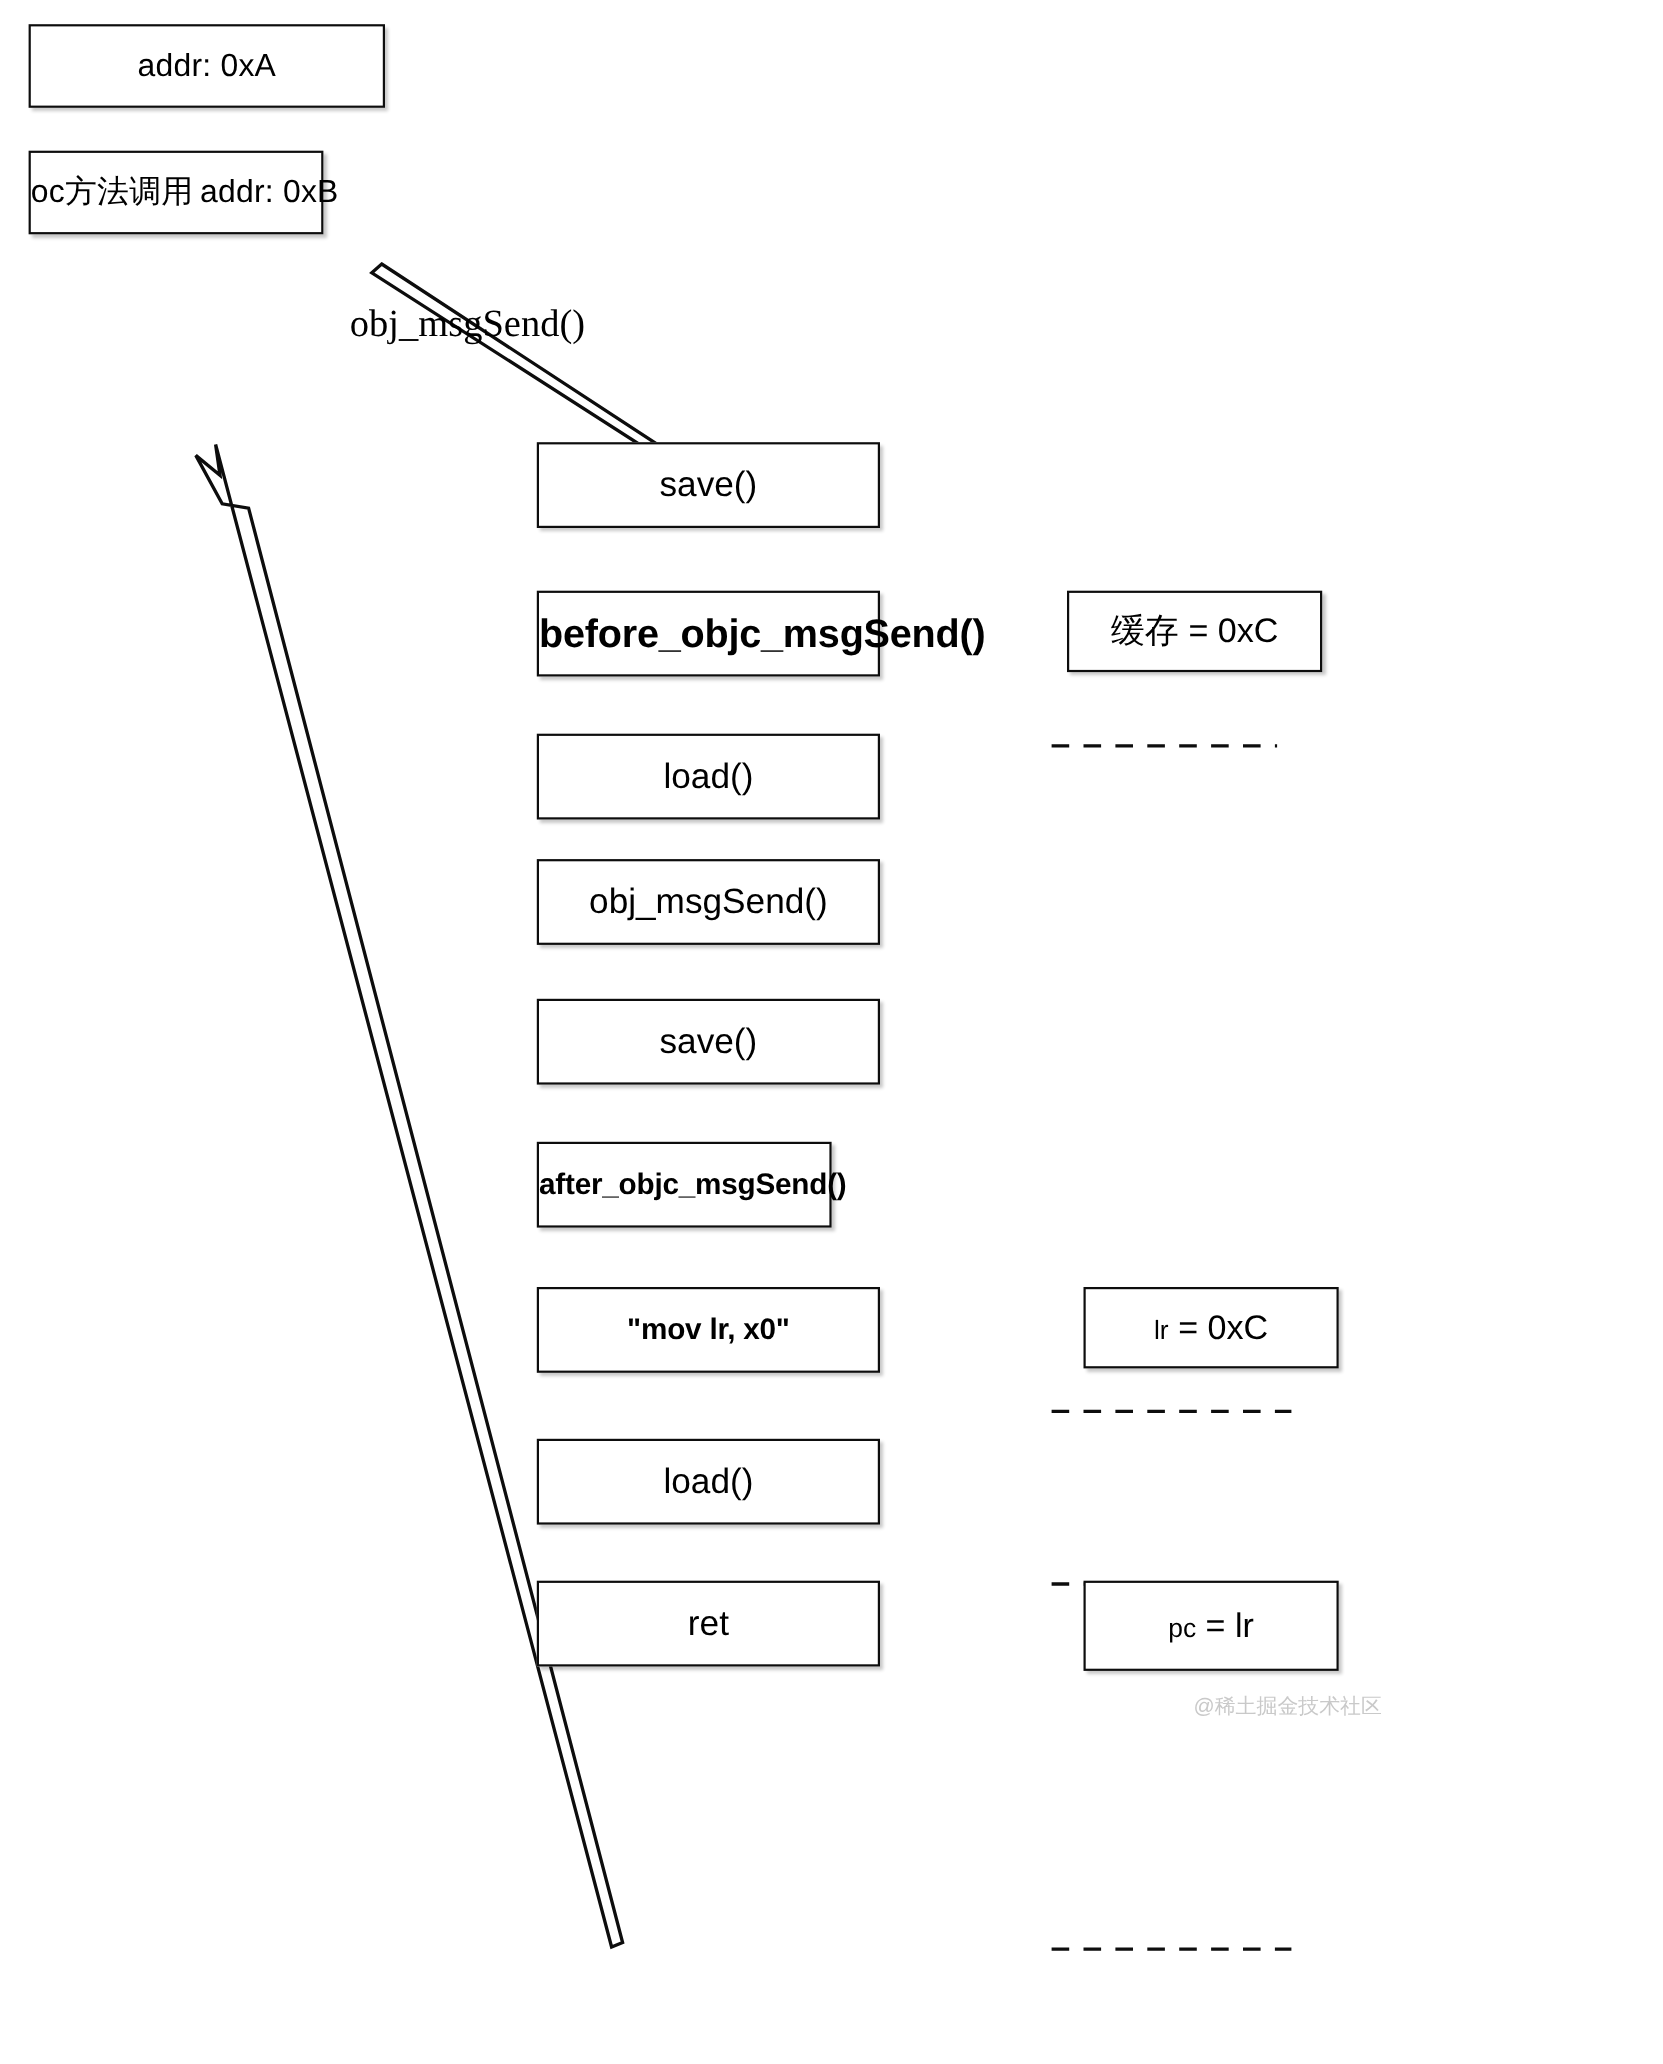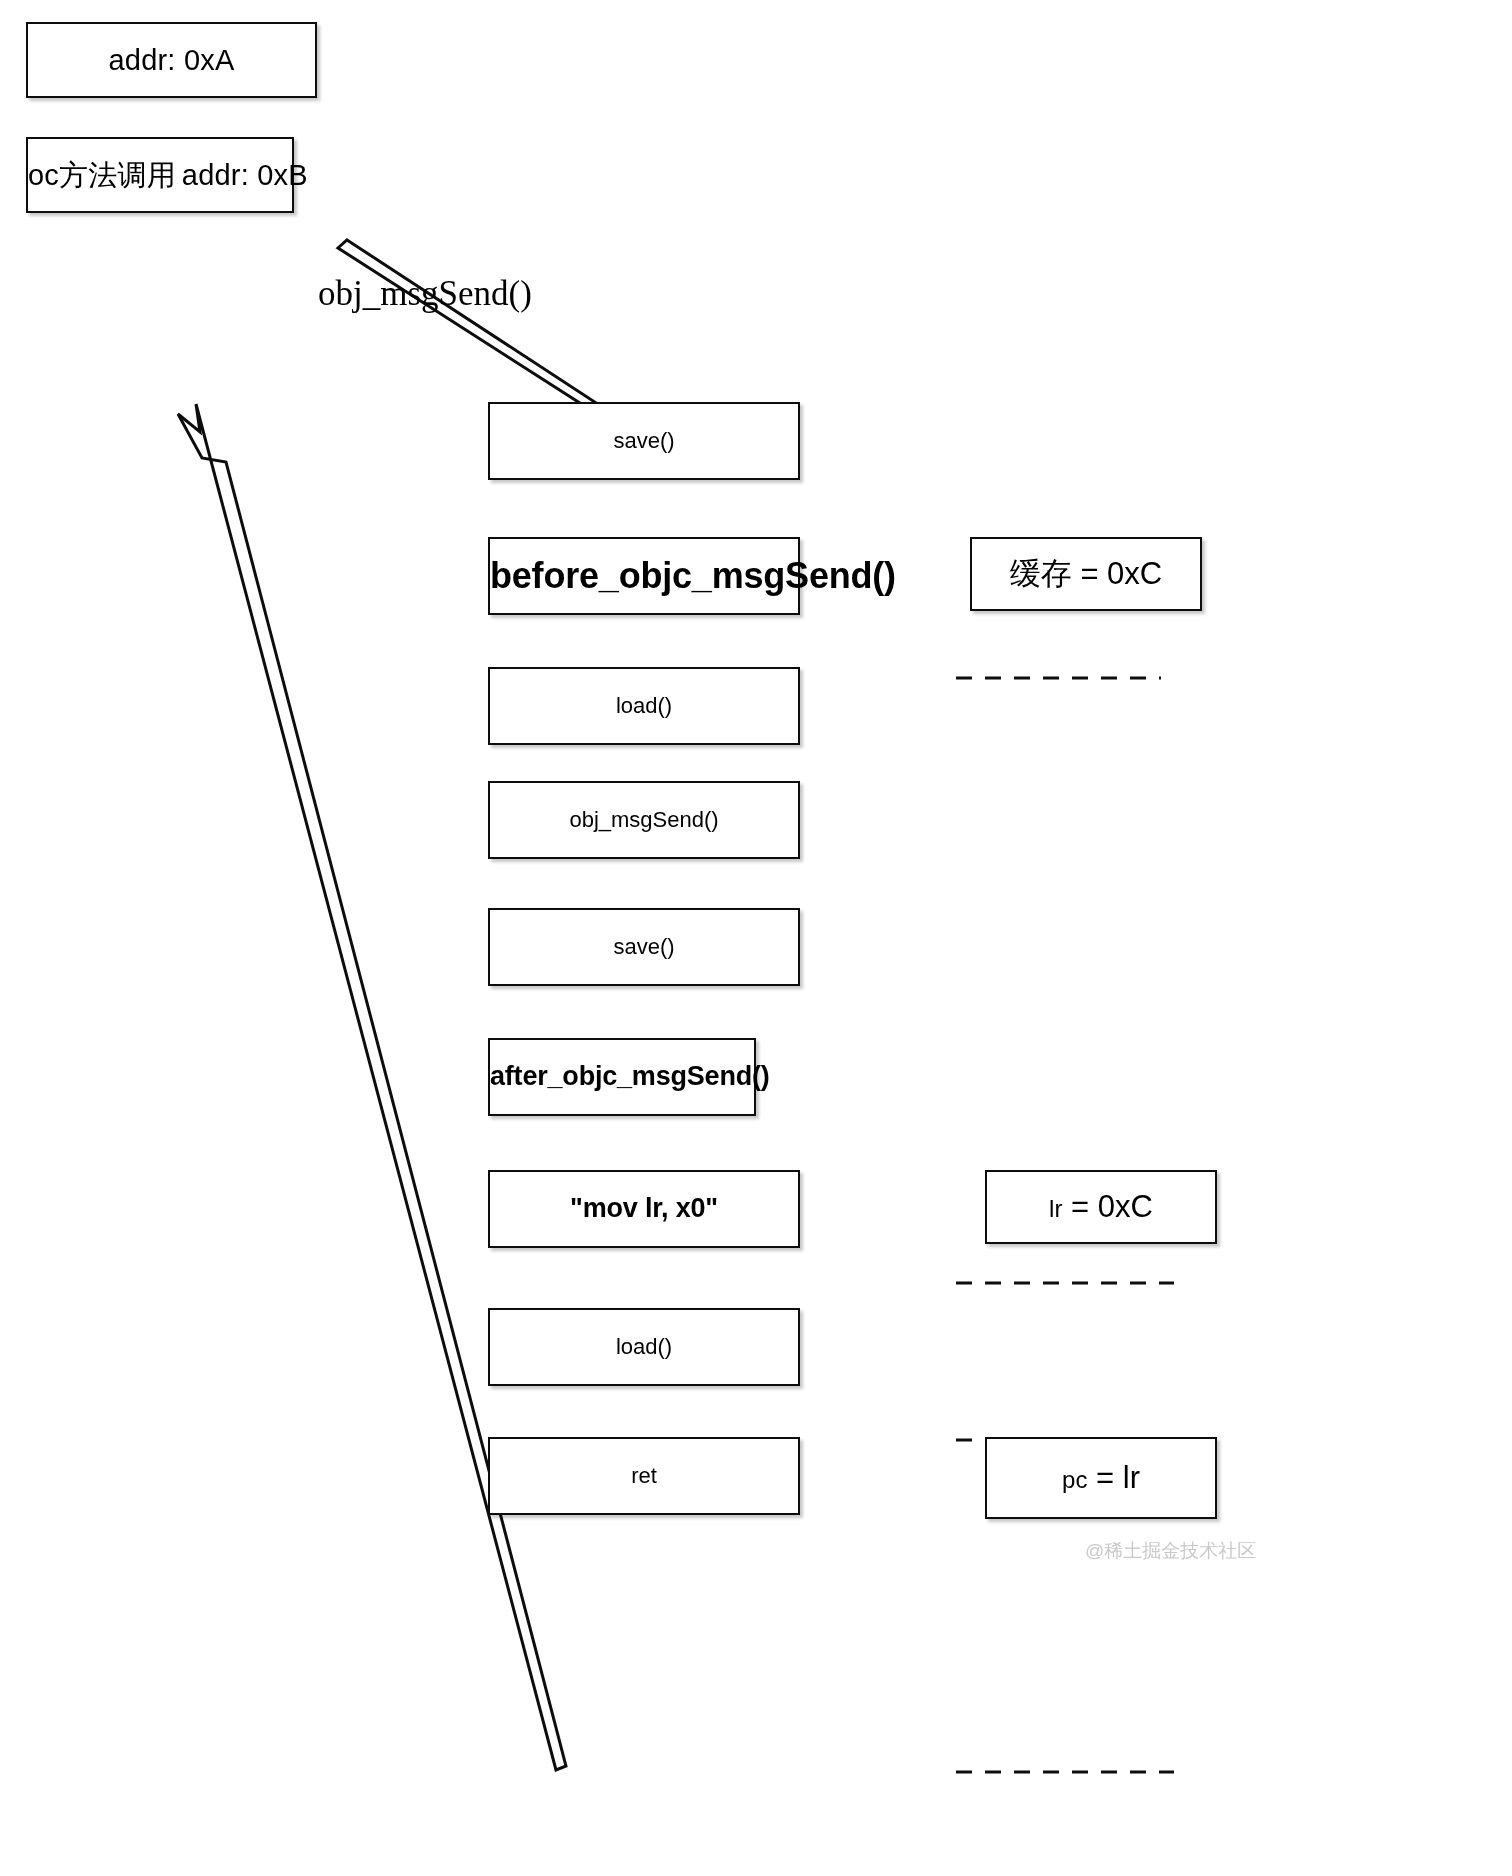--- a/index.html
+++ b/index.html
@@ -45,21 +45,21 @@
     white-space: nowrap;
   }
   
   .left-box .lbl { font-size: 29px; font-weight: 400; letter-spacing: 0.2px; }
   .left-box.two-line {
     justify-content: space-between;
     gap: 6px;
   }
   .left-box.two-line .lbl { font-size: 29px; }
   
-  .mid-box .lbl { font-size: 22px; font-weight: 400; }
+  .mid-box .lbl { font-size: 32px; font-weight: 400; }
   .mid-box.bold .lbl { font-weight: 700; font-size: 36px; letter-spacing: -0.2px; }
   .mid-box.bold-sm .lbl { font-weight: 700; font-size: 27px; letter-spacing: -0.2px; }
   
   .right-box .lbl { font-size: 31px; font-weight: 400; }
   .right-box .small { font-size: 24px; }
   .edge-label {
     position: absolute;
     font-family: "Liberation Serif", "DejaVu Serif", serif;
     font-size: 35px;
     color: #000000;
@@ -90,21 +90,21 @@
     </g>
 
     <g stroke="#0d0d0d" stroke-width="3" fill="none" stroke-dasharray="16 13">
       <line x1="956" y1="678" x2="1161" y2="678"></line>
       <line x1="956" y1="1283" x2="1174" y2="1283"></line>
       <line x1="956" y1="1440" x2="1174" y2="1440"></line>
       <line x1="956" y1="1772" x2="1174" y2="1772"></line>
     </g>
   </svg>
 
-  <div class="node left-box" style="left:26px; top:22px; width:291px; height:76px;">
+  <div class="node left-box" style="left:26px; top:22px; width:324px; height:76px;">
     <span class="lbl">addr: 0xA</span>
   </div>
 
   <div class="node left-box two-line" style="left:26px; top:137px; width:268px; height:76px;">
     <span class="lbl">oc方法调用</span>
     <span class="lbl">addr: 0xB</span>
   </div>
 
 
   <div class="edge-label" style="left:318px; top:274px;">obj_msgSend()</div>

